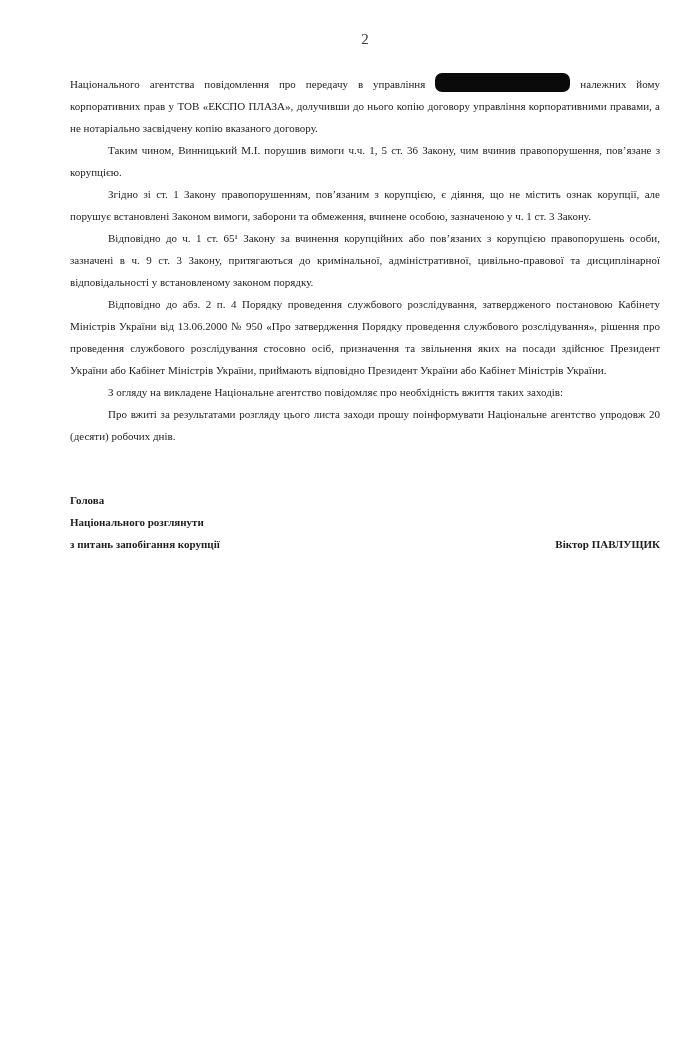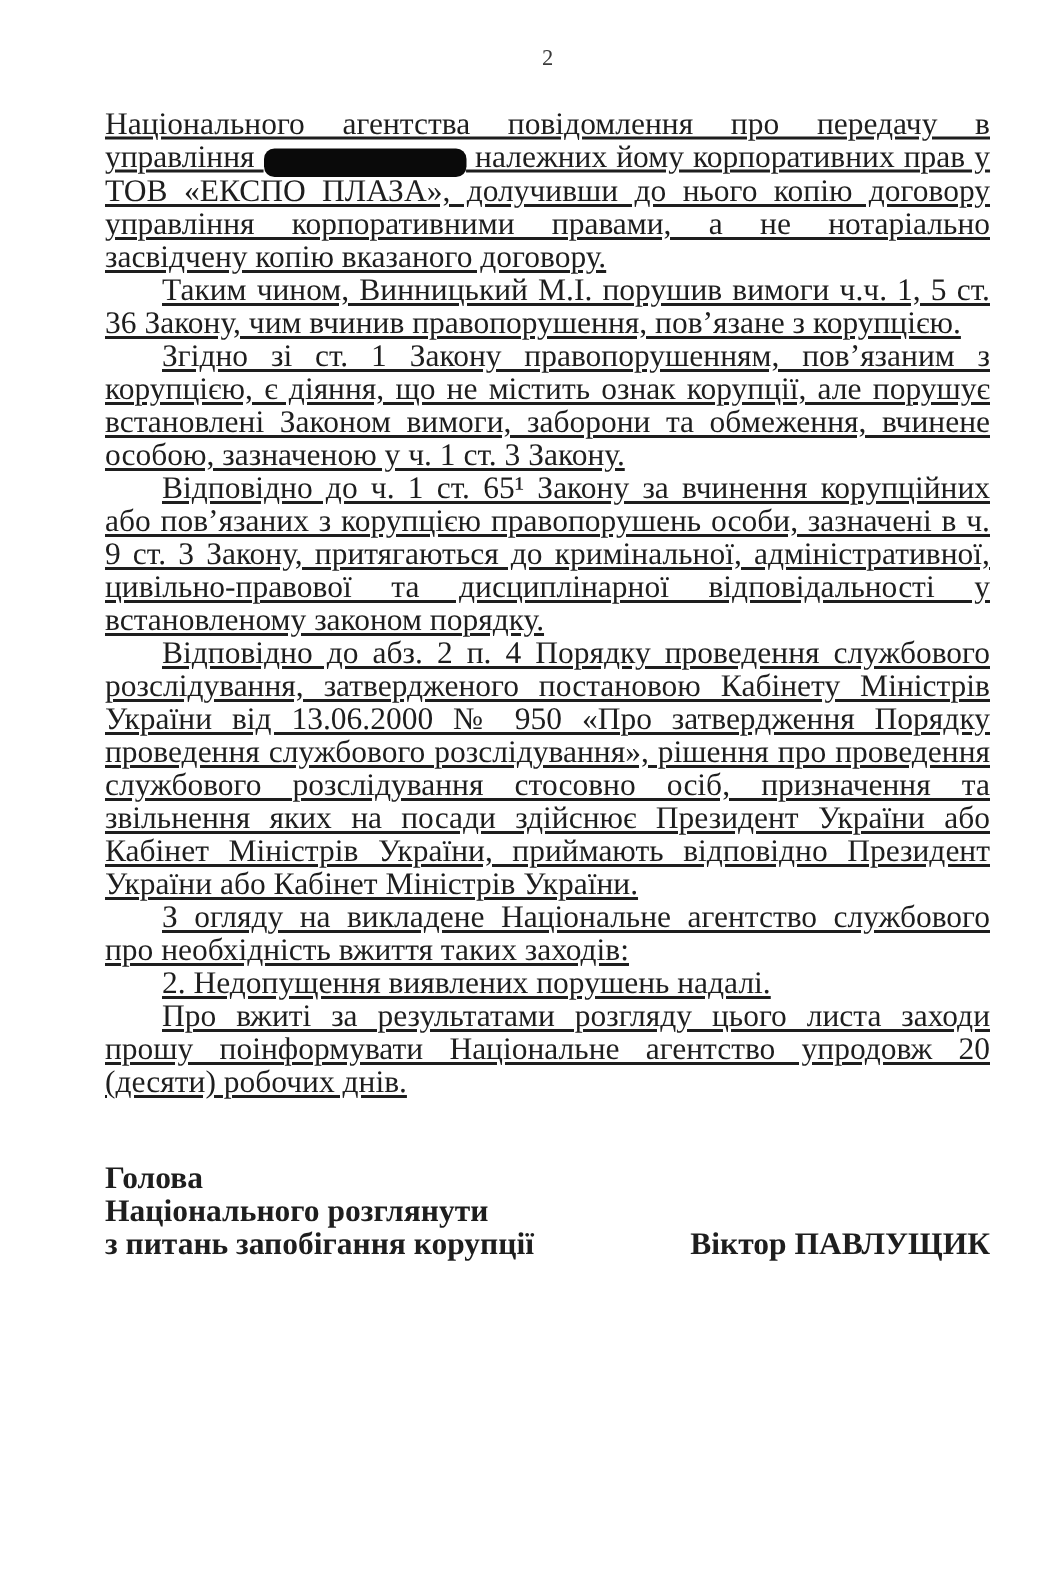--- a/index.html
+++ b/index.html
@@ -23,24 +23,23 @@
     width: 590px;
   }
   .page-number {
     text-align: center;
     font-size: 15px;
     line-height: 18px;
     color: #3a3a3a;
     margin-bottom: 23px;
   }
   .doc-body {
-    font-size: 21px;
+    font-size: 11px;
     line-height: 22px;
     text-align: justify;
-    text-decoration: underline;
   }
   .para {
     margin: 0;
     text-align: justify;
   }
   .para.indent {
     text-indent: 38px;
   }
   .redaction {
     display: inline-block;
@@ -50,21 +49,21 @@
     border-radius: 7px;
     vertical-align: text-bottom;
     transform: translateY(2px);
   }
   .signature-block {
     margin-top: 42px;
     display: flex;
     justify-content: space-between;
     align-items: flex-end;
     font-weight: bold;
-    font-size: 21px;
+    font-size: 11px;
     line-height: 22px;
   }
   .signature-title div {
     white-space: nowrap;
   }
   .signature-name {
     white-space: nowrap;
     padding-bottom: 0px;
   }
 </style>
@@ -75,22 +74,21 @@
   <div class="content-column">
 
     <div class="page-number">2</div>
 
     <div class="doc-body">
         <p class="para">Національного агентства  повідомлення про передачу в управління <span class="redaction" style="background: rgb(10, 10, 10);"></span> належних йому корпоративних прав у ТОВ «ЕКСПО ПЛАЗА», долучивши до нього копію договору управління корпоративними правами, а не нотаріально засвідчену копію вказаного договору.</p>
         <p class="para indent">Таким чином, Винницький М.І. порушив вимоги ч.ч. 1, 5 ст. 36 Закону, чим вчинив правопорушення, пов’язане з корупцією.</p>
         <p class="para indent">Згідно зі ст. 1 Закону правопорушенням, пов’язаним з корупцією, є діяння, що не містить ознак корупції, але порушує встановлені Законом вимоги, заборони та обмеження, вчинене особою, зазначеною у ч. 1 ст. 3 Закону.</p>
         <p class="para indent">Відповідно до ч. 1 ст. 65¹ Закону за вчинення корупційних або пов’язаних з корупцією правопорушень особи, зазначені в ч. 9 ст. 3 Закону, притягаються до кримінальної, адміністративної, цивільно-правової та дисциплінарної відповідальності у встановленому законом порядку.</p>
         <p class="para indent">Відповідно до абз. 2 п. 4 Порядку проведення службового розслідування, затвердженого постановою Кабінету Міністрів України від 13.06.2000 № 950 «Про затвердження Порядку проведення службового розслідування», рішення про проведення службового розслідування стосовно осіб, призначення та звільнення яких на посади здійснює Президент України або Кабінет Міністрів України, приймають відповідно Президент України або Кабінет Міністрів України.</p>
-        <p class="para indent">З огляду на викладене Національне агентство службового про необхідність вжиття таких заходів:</p>
-        <p class="para indent">2. Недопущення виявлених порушень надалі.</p>
+        <p class="para indent">З огляду на викладене Національне агентство повідомляє про необхідність вжиття таких заходів:</p>
         <p class="para indent">Про вжиті за результатами розгляду цього листа заходи прошу поінформувати Національне агентство упродовж 20 (десяти) робочих днів.</p>
       </div>
 
     <div class="signature-block">
       <div class="signature-title">
         <div>Голова</div>
         <div>Національного розглянути</div>
         <div>з питань запобігання корупції</div>
       </div>
       <div class="signature-name">Віктор ПАВЛУЩИК</div>

